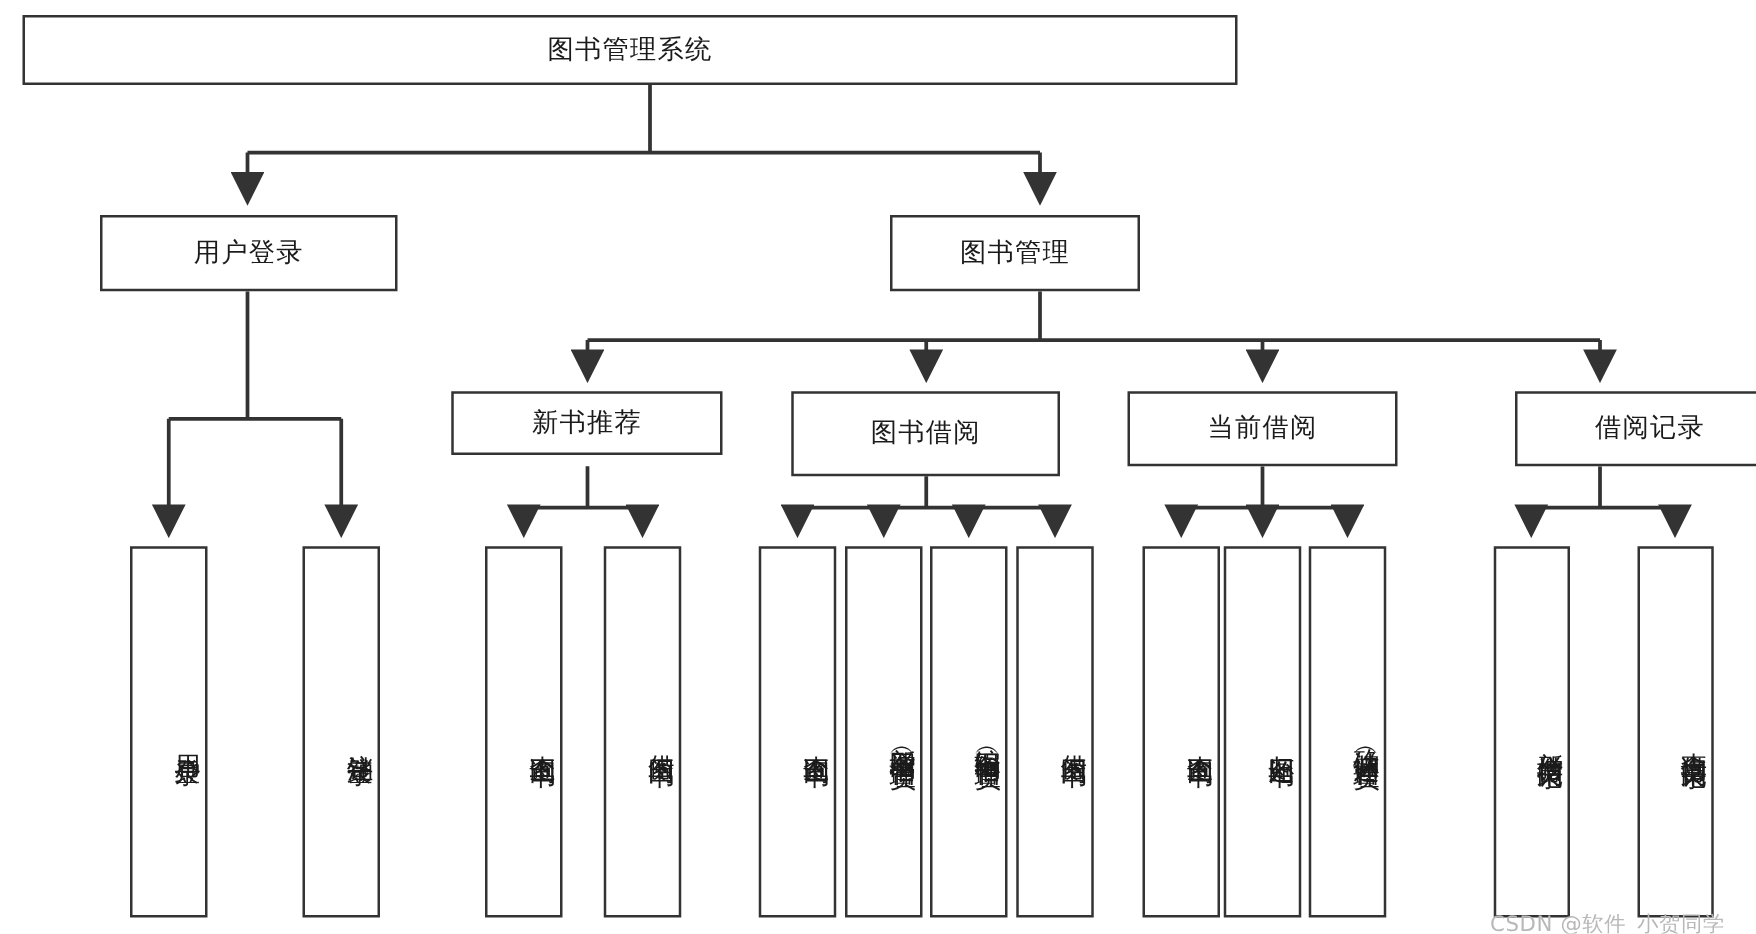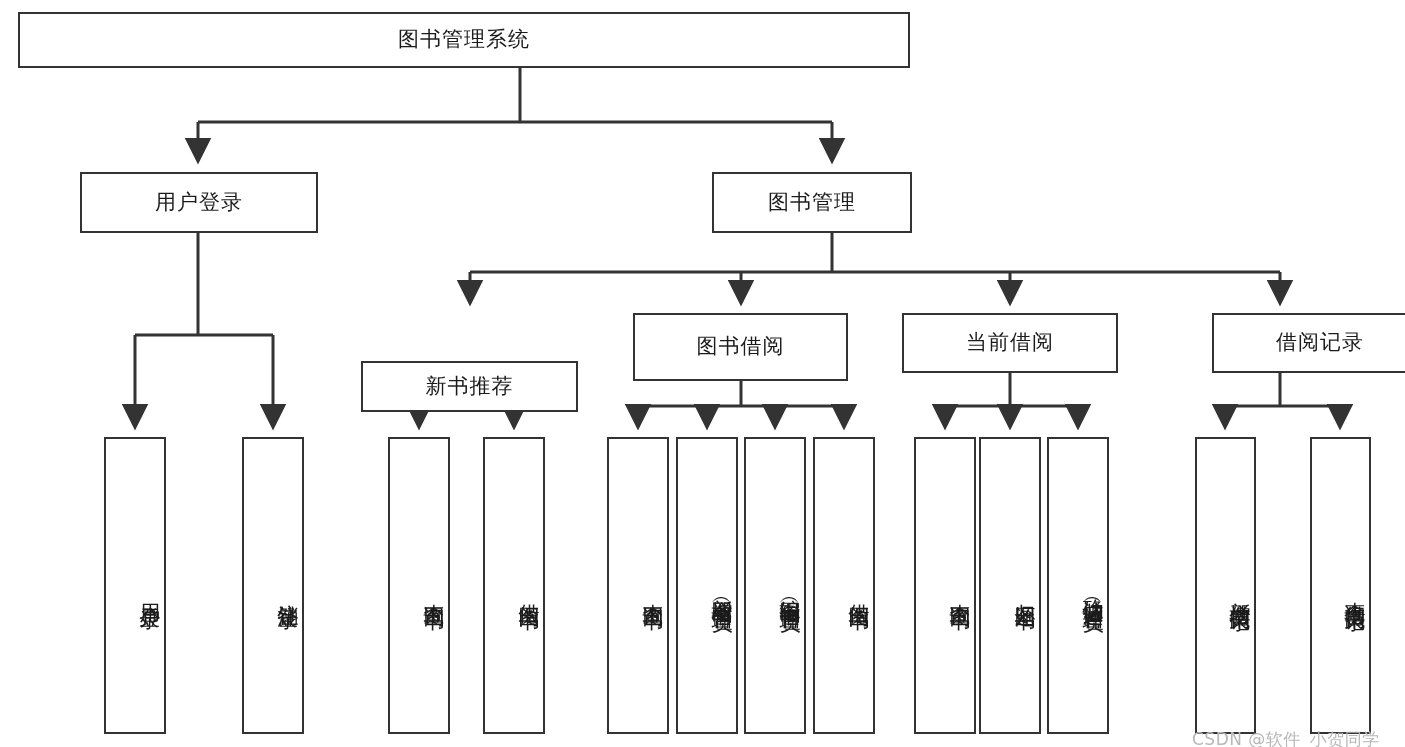--- a/index.html
+++ b/index.html
@@ -111,32 +111,32 @@
       <path d="M 1010 406 L 1010 426" marker-end="url(#arrow)"></path>
       <path d="M 1078 406 L 1078 426" marker-end="url(#arrow)"></path>
 
       <path d="M 1280 373 L 1280 406"></path>
       <path d="M 1225 406 L 1340 406"></path>
       <path d="M 1225 406 L 1225 426" marker-end="url(#arrow)"></path>
       <path d="M 1340 406 L 1340 426" marker-end="url(#arrow)"></path>
     </g>
   </svg>
 
-  <div class="node horiz" style="left:18px; top:12px; width:892px; height:56px;">
+  <div class="node horiz" style="left:18px; top:12px; width:972px; height:56px;">
     <span>图书管理系统</span>
   </div>
 
   <div class="node horiz" style="left:80px; top:172px; width:238px; height:61px;">
     <span>用户登录</span>
   </div>
   <div class="node horiz" style="left:712px; top:172px; width:200px; height:61px;">
     <span>图书管理</span>
   </div>
 
-  <div class="node horiz" style="left:361px; top:313px; width:217px; height:51px;margin-top:48px;">
+  <div class="node horiz" style="left:361px; top:313px; width:217px; height:51px;">
     <span>新书推荐</span>
   </div>
   <div class="node horiz" style="left:633px; top:313px; width:215px; height:68px;">
     <span>图书借阅</span>
   </div>
   <div class="node horiz" style="left:902px; top:313px; width:216px; height:60px;">
     <span>当前借阅</span>
   </div>
   <div class="node horiz" style="left:1172px; top:313px; width:216px; height:60px;margin-left:40px;">
     <span>借阅记录</span>

